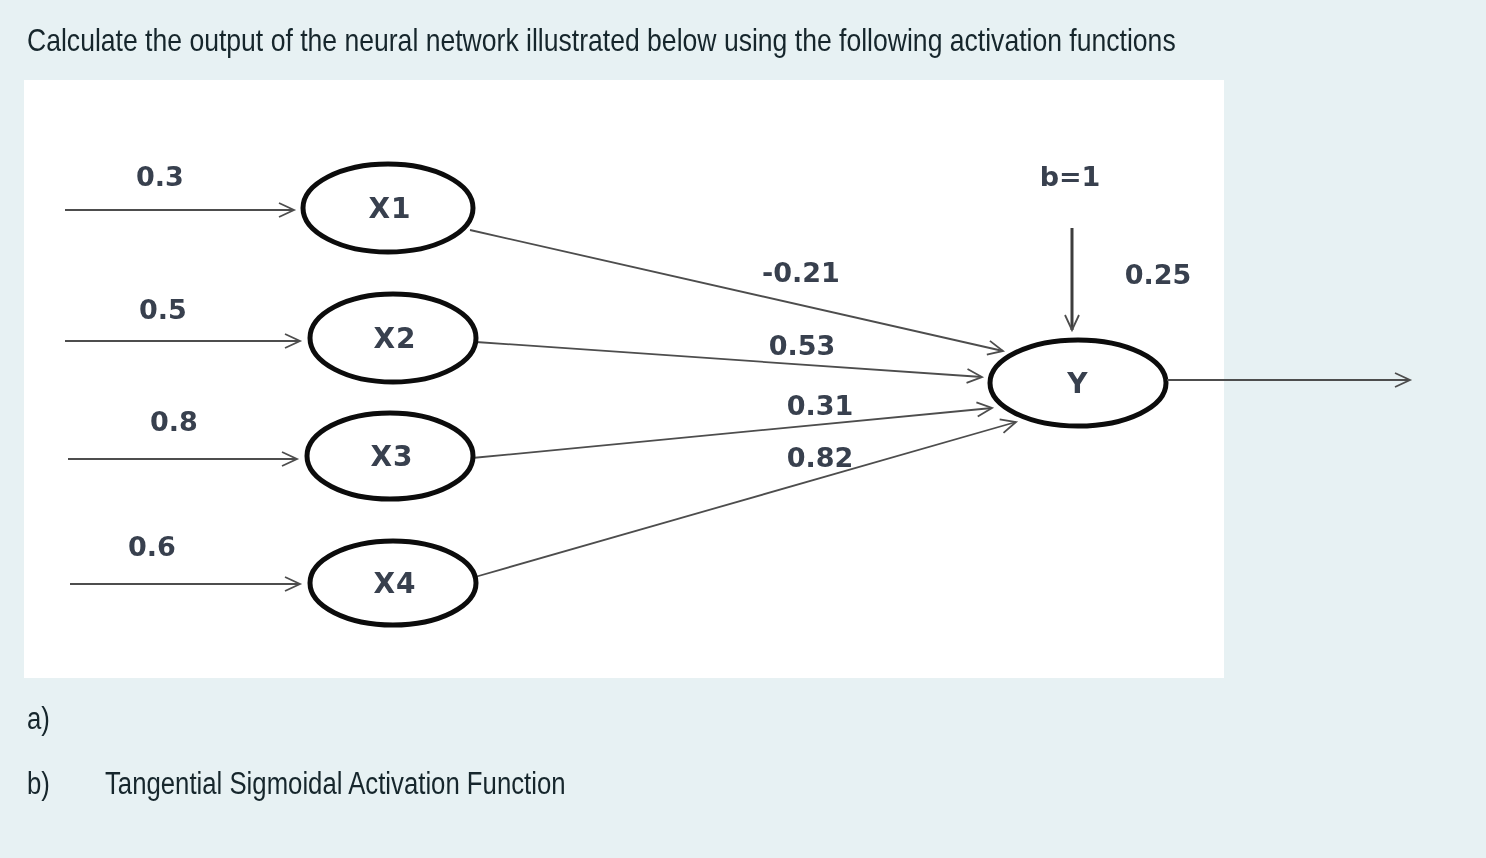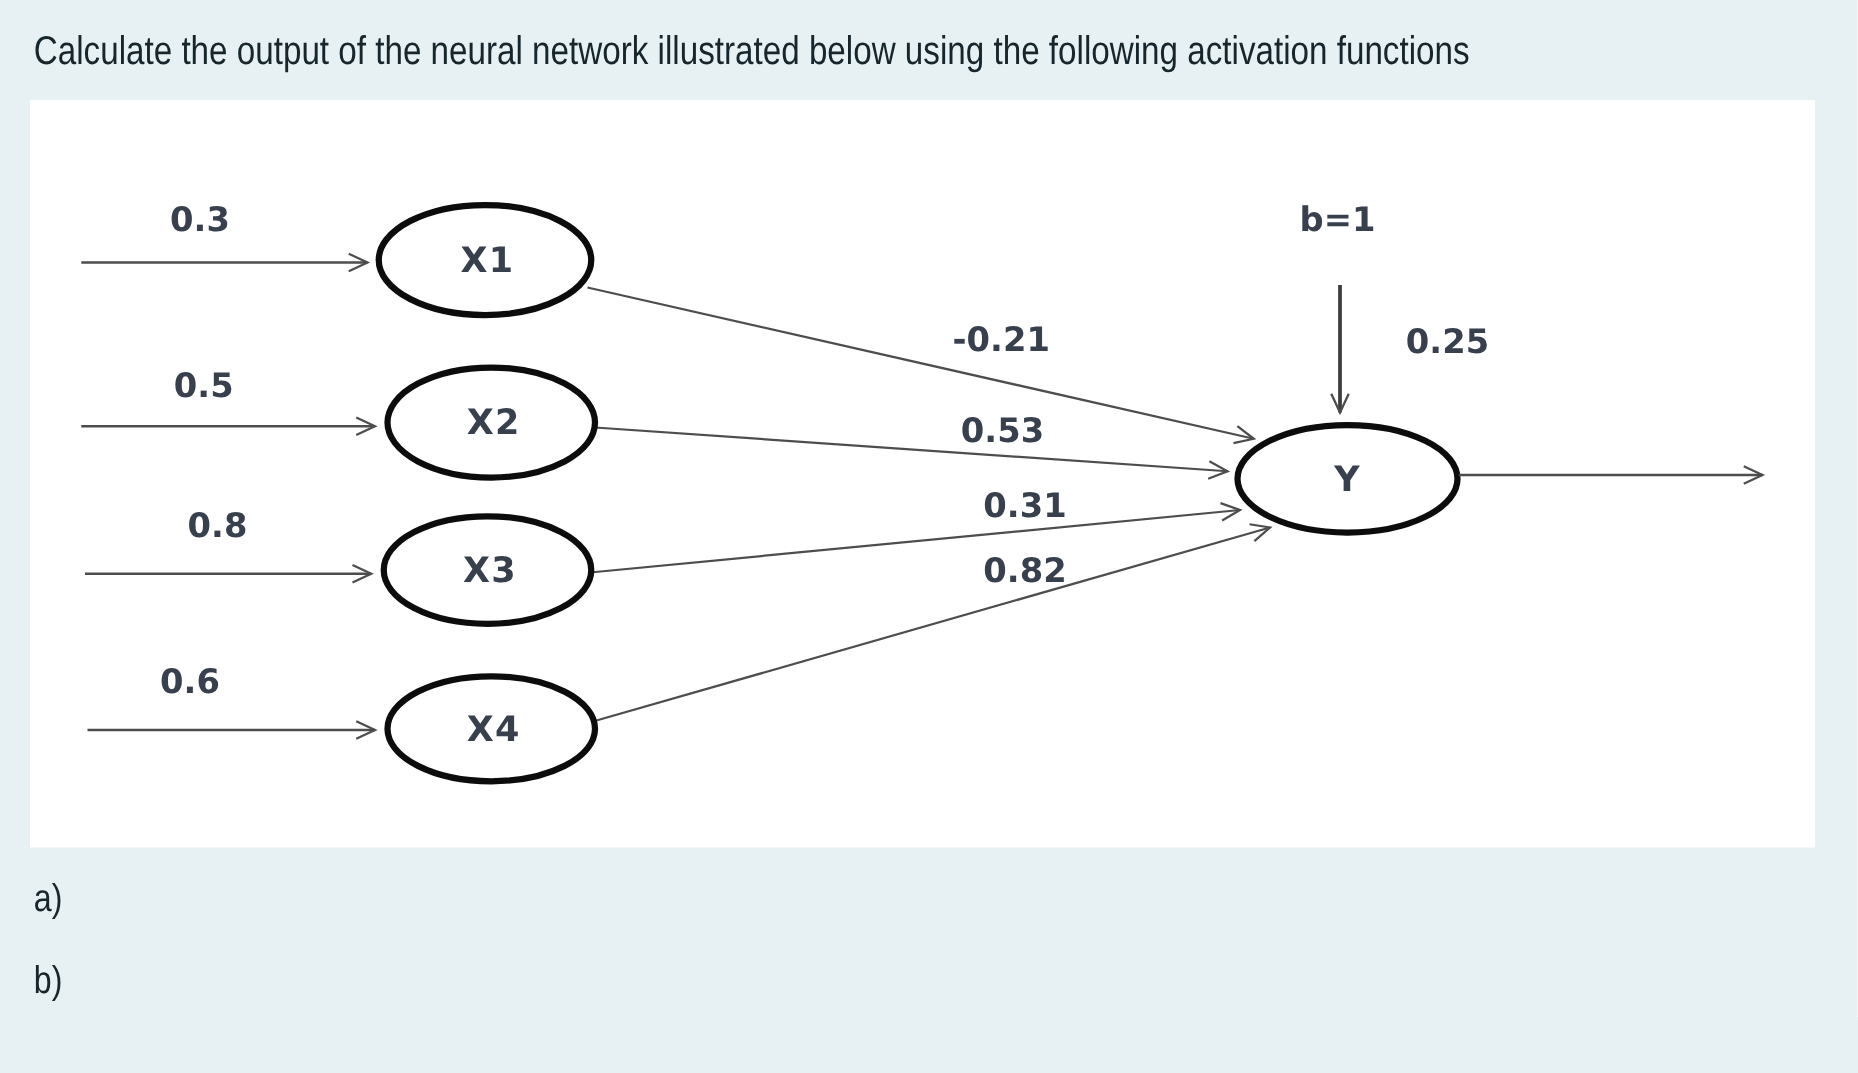--- a/index.html
+++ b/index.html
@@ -17,21 +17,21 @@
     color: #16262c;
     white-space: nowrap;
     transform: scaleX(0.83);
     transform-origin: 0 50%;
     letter-spacing: 0px;
   }
 
   .diagram-panel {
     position: absolute;
     left: 24px; top: 80px;
-    width: 1428px; height: 598px;
+    width: 1200px; height: 598px;
     background: #ffffff;
   }
 
   svg text {
     font-family: "DejaVu Sans", sans-serif;
     font-weight: bold;
     font-size: 27px;
     fill: #38404e;
   }
   svg .node-label { font-size: 28px; letter-spacing: 1px; }
@@ -111,14 +111,15 @@
     <line x1="1143" y1="300" x2="1386" y2="300" stroke="#4d4d4d" stroke-width="2" marker-end="url(#arrow)"></line>
   </svg>
 </div>
 
 <div class="questions">
   <div class="question-row">
     <div class="q-marker"><span>a)</span></div>
   </div>
   <div class="question-row">
     <div class="q-marker"><span>b)</span></div>
+    <div class="q-text"><span>Tangential Sigmoidal Activation Function</span></div>
   </div>
 </div>
 
 </body></html>

